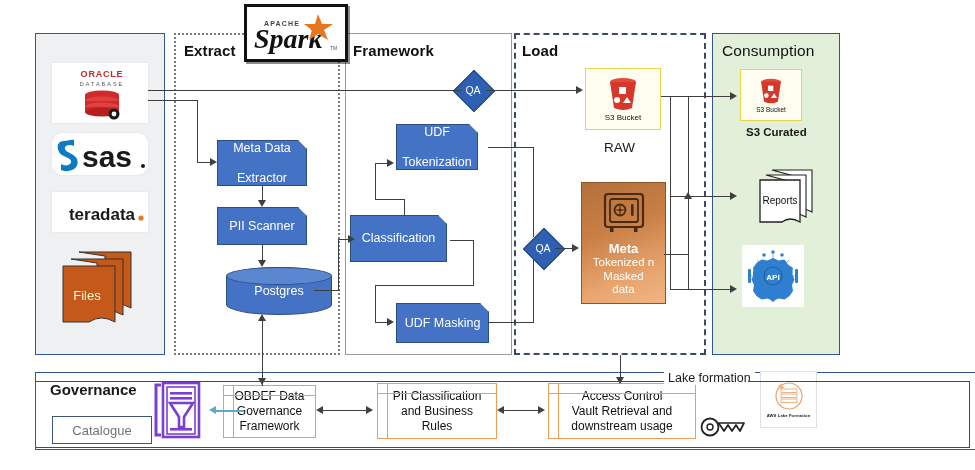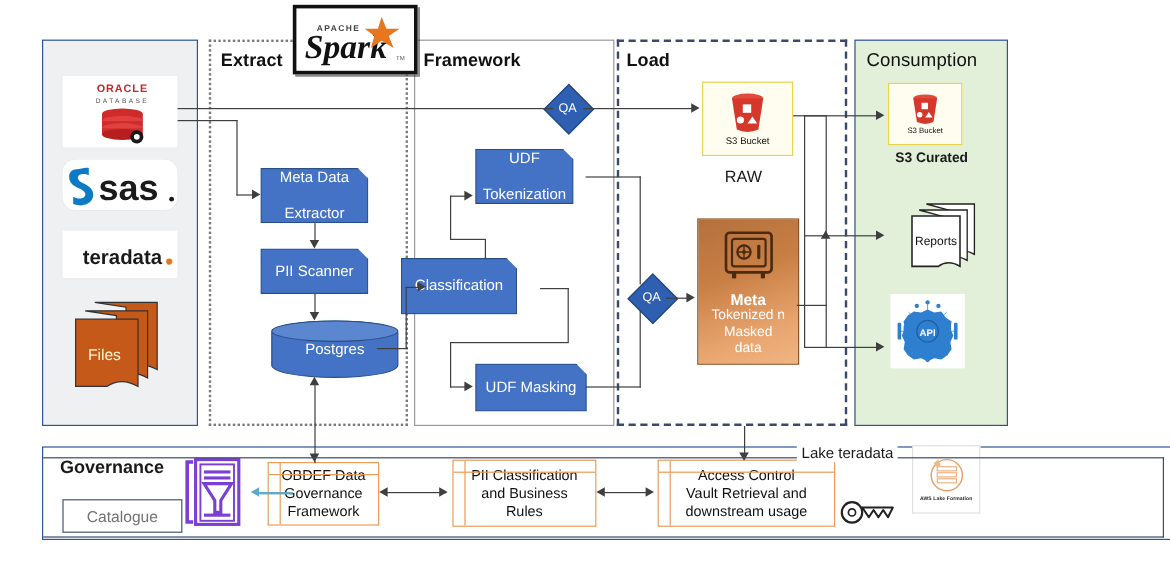--- a/index.html
+++ b/index.html
@@ -157,21 +157,21 @@
   <span>PII Scanner</span>
 </div>
 <div class="cyl" style="left:226px;top:267px;width:104px;height:46px;">
   <span>Postgres</span>
 </div>
 
 <div class="pbox" style="left:396px;top:124px;width:82px;height:46px;">
   <span><span>UDF</span><br>
         <span>Tokenization</span></span>
 </div>
-<div class="pbox" style="left:334px;top:215px;width:97px;height:47px;">
+<div class="pbox" style="left:350px;top:215px;width:97px;height:47px;">
   <span>Classification</span>
 </div>
 <div class="pbox" style="left:396px;top:303px;width:93px;height:40px;">
   <span>UDF Masking</span>
 </div>
 
 <div class="diamond" style="left:459px;top:76px;width:28px;height:28px;"></div>
 <div class="diamond-lbl" style="left:459px;top:76px;width:28px;height:28px;">QA</div>
 <div class="diamond" style="left:529px;top:234px;width:28px;height:28px;"></div>
 <div class="diamond-lbl" style="left:529px;top:234px;width:28px;height:28px;">QA</div>
@@ -284,21 +284,21 @@
 </div>
 
 <div class="abs" style="left:700px;top:414px;width:48px;height:26px;">
   <svg width="48" height="26" viewBox="0 0 48 26">
     <circle cx="10" cy="13" r="8.5" fill="none" stroke="#222" stroke-width="1.8"></circle>
     <circle cx="10" cy="13" r="3" fill="none" stroke="#222" stroke-width="1.4"></circle>
     <path d="M18 9 H44 L40 17 L36 11 L32 17 L28 11 L24 17 L20 11 Z" fill="none" stroke="#222" stroke-width="1.7" stroke-linejoin="round"></path>
   </svg>
 </div>
 
-<div id="lakeform-lbl">Lake teradata</div>
+<div id="lakeform-lbl">Lake formation</div>
 <div id="lf-tile">
   <svg width="34" height="30" viewBox="0 0 34 30">
     <circle cx="17" cy="15" r="13" fill="none" stroke="#e8a06a" stroke-width="1.2"></circle>
     <rect x="9" y="8" width="16" height="3.4" fill="none" stroke="#e8a06a" stroke-width="0.8"></rect>
     <rect x="9" y="13" width="16" height="3.4" fill="none" stroke="#e8a06a" stroke-width="0.8"></rect>
     <rect x="9" y="18" width="16" height="3.4" fill="none" stroke="#e8a06a" stroke-width="0.8"></rect>
     <path d="M6 5 L10 2 L12 7 L8 8 Z" fill="#f0b98a"></path>
   </svg>
   <div id="lf-lbl">AWS Lake Formation</div>
 </div>

